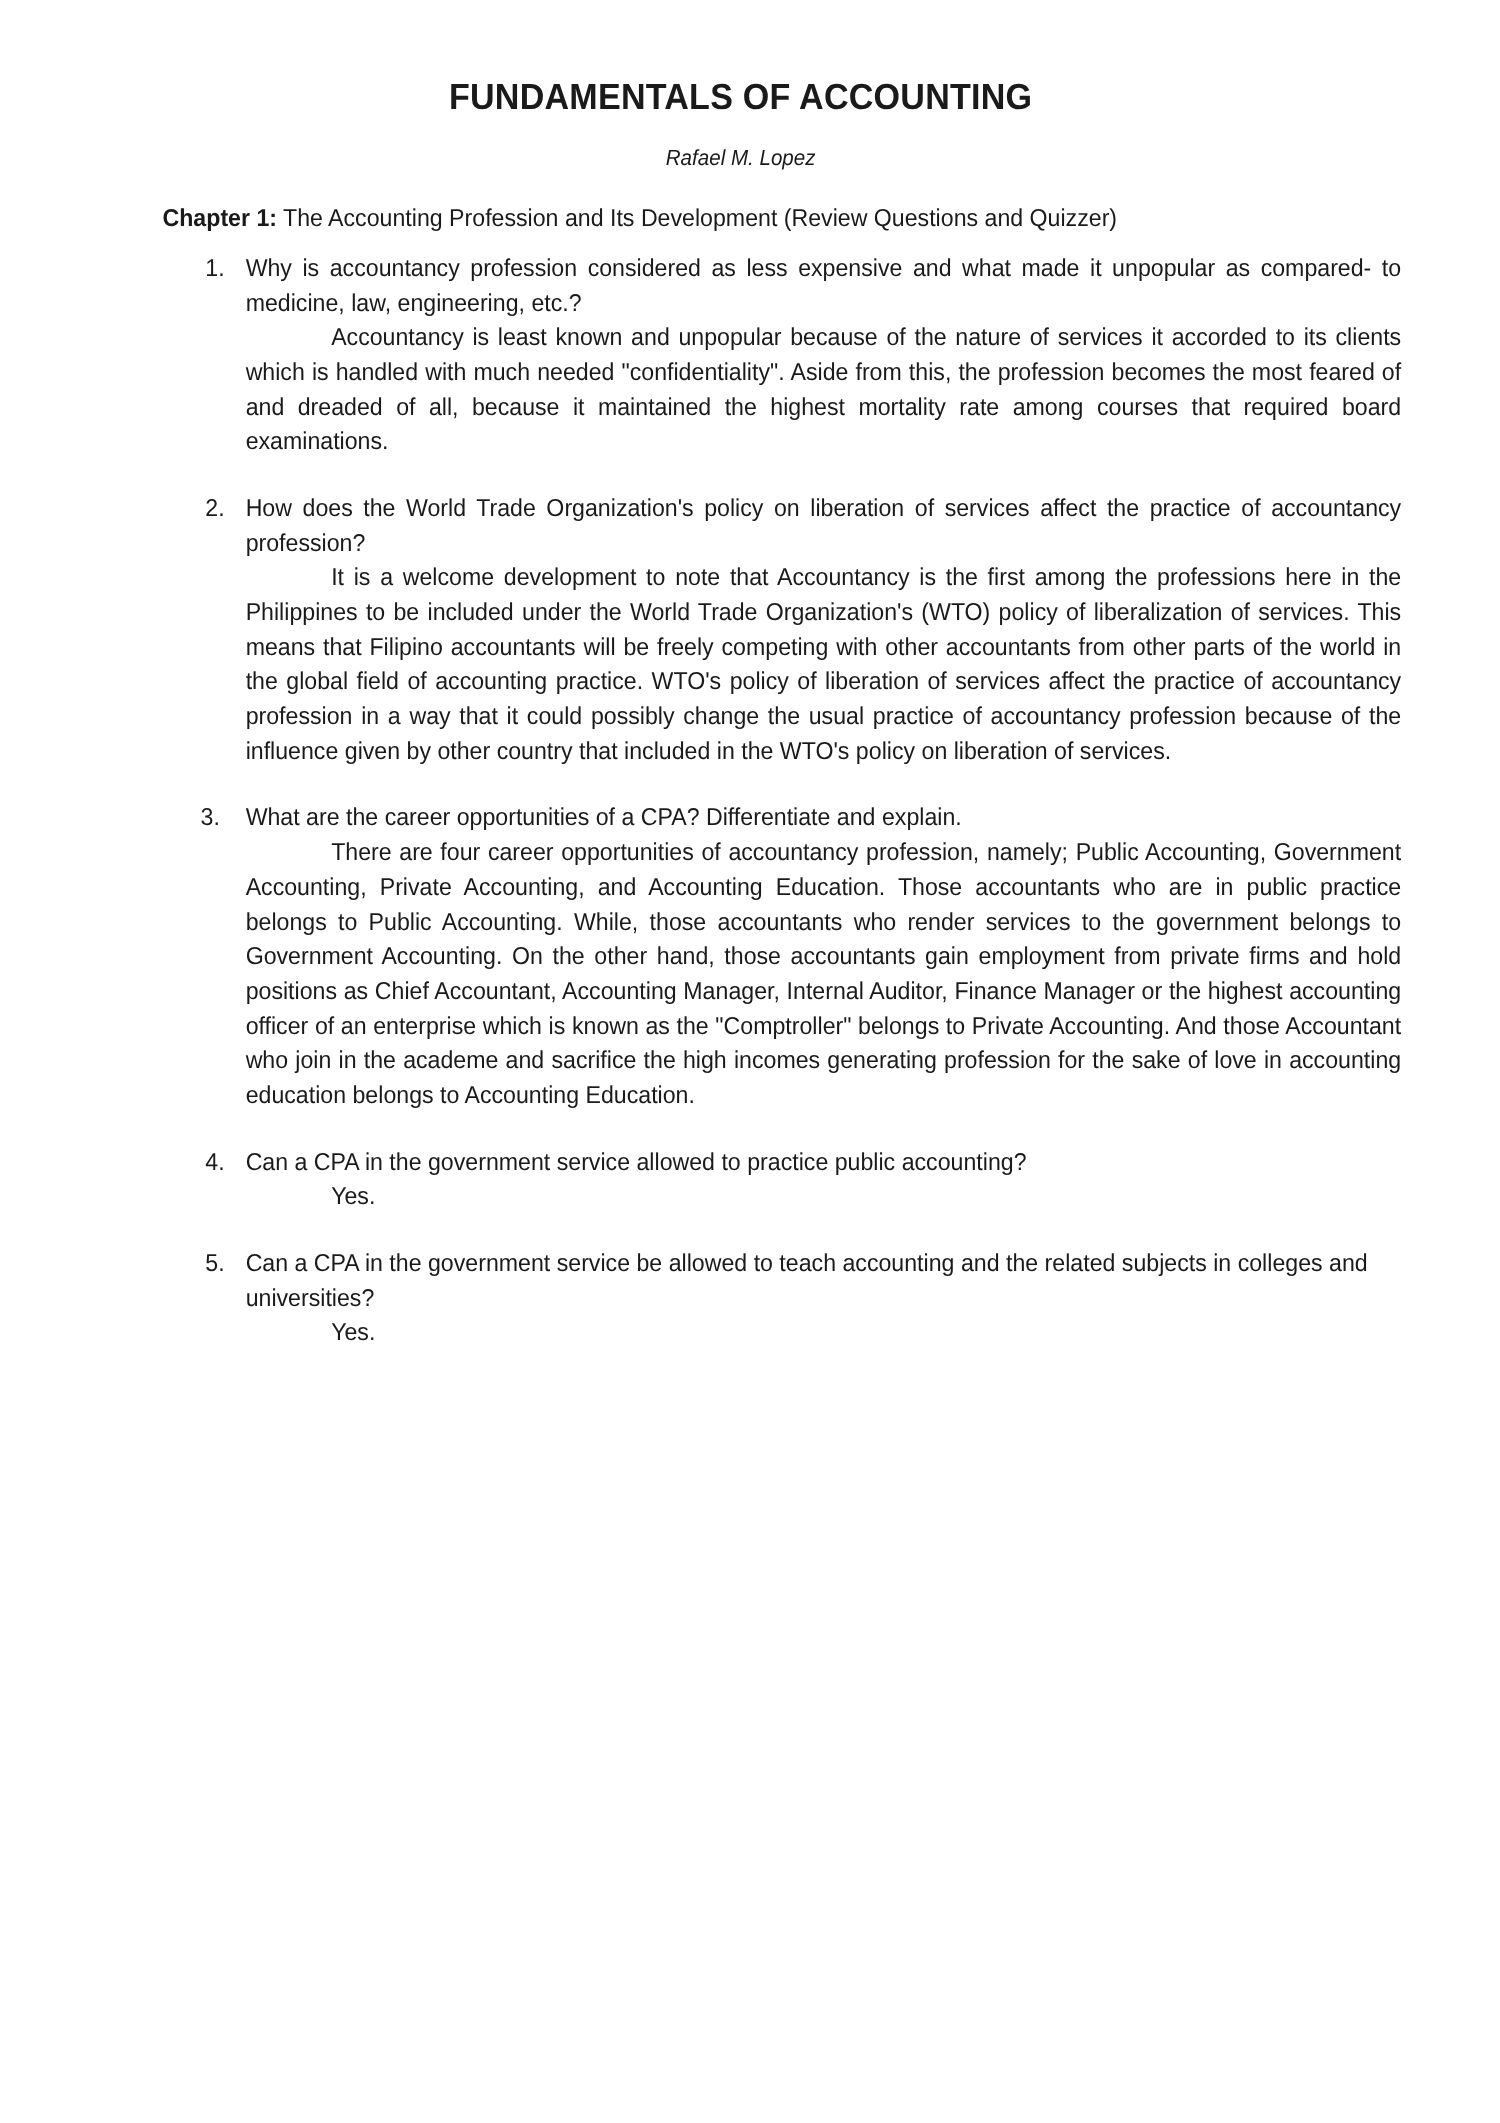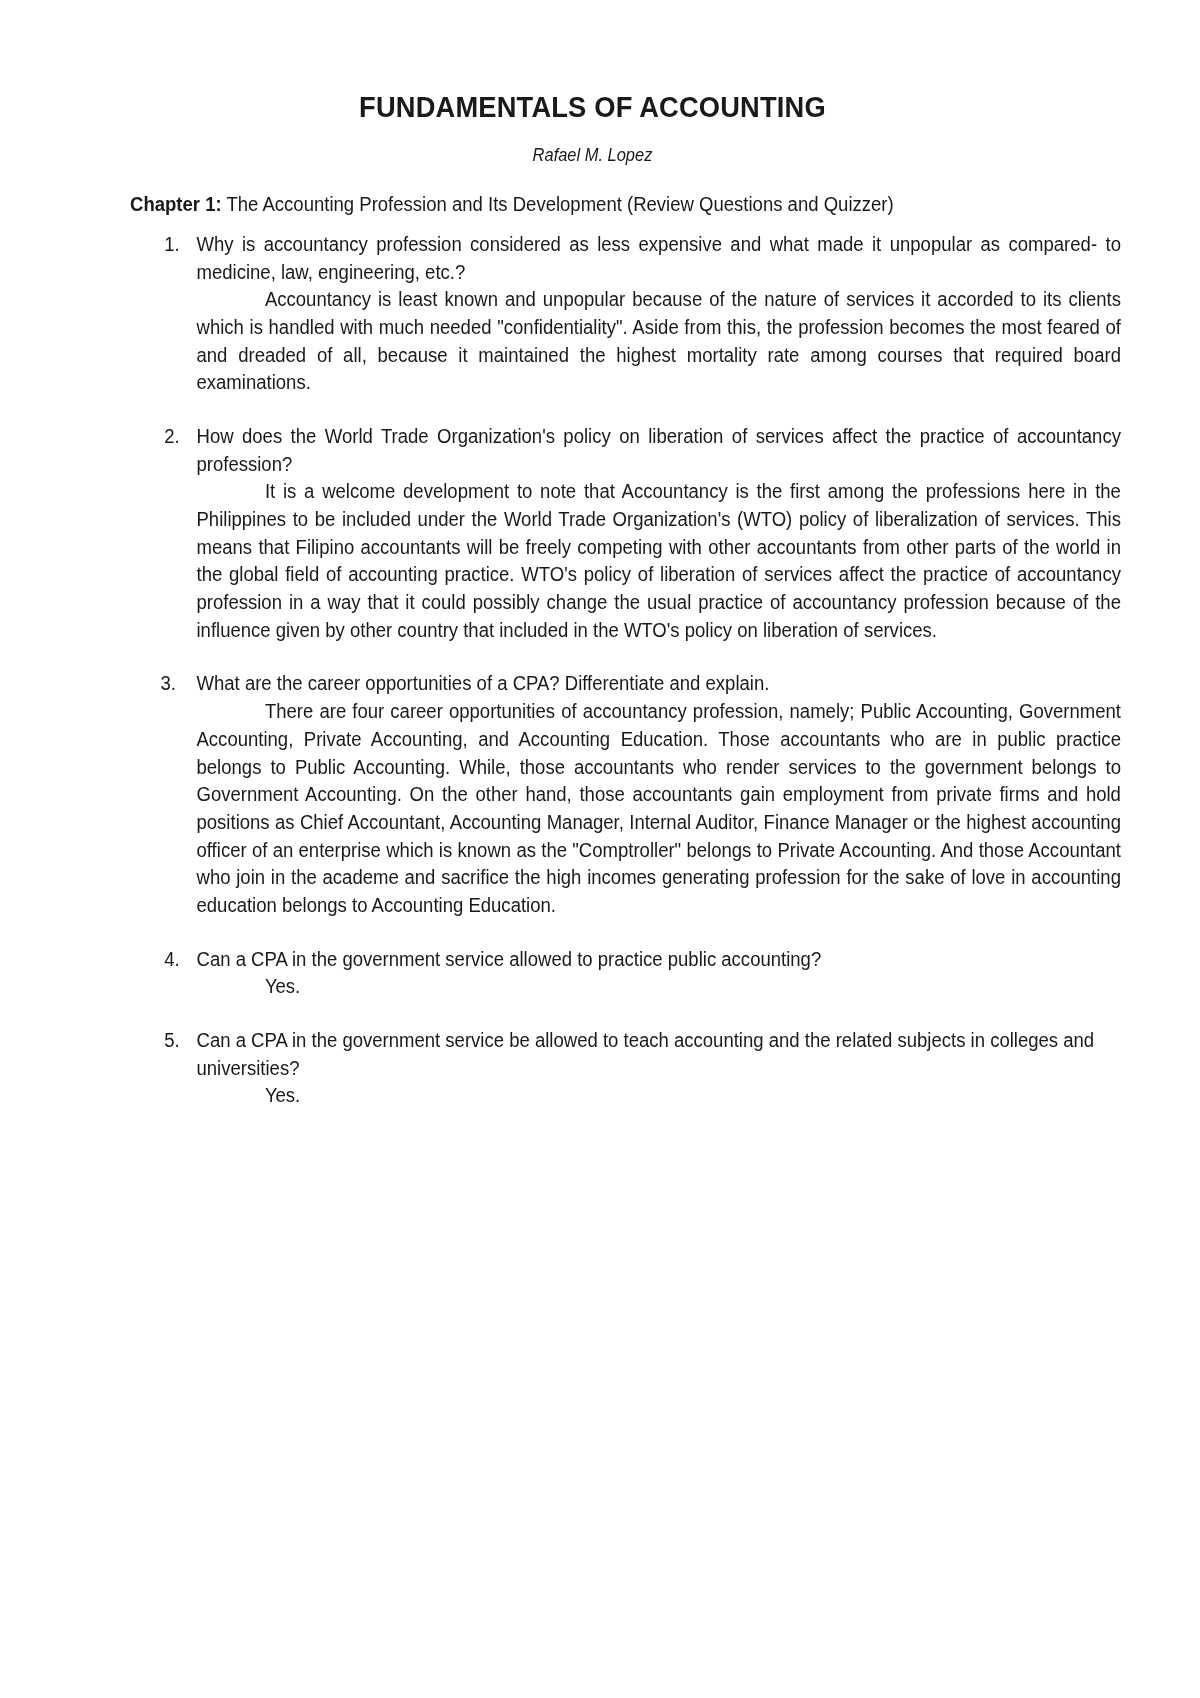--- a/index.html
+++ b/index.html
@@ -13,21 +13,21 @@
     font-family: "Liberation Sans", "DejaVu Sans", sans-serif;
     color: #1a1a1a;
     -webkit-font-smoothing: antialiased;
   }
   .page {
     position: relative;
     width: 1200px;
     height: 1328px;
     background: #ffffff;
     box-sizing: border-box;
-    padding: 92px 145px 60px 130px;
+    padding: 63px 145px 60px 130px;
   }
   .doc-title {
     text-align: center;
     font-size: 29px;
     font-weight: bold;
     letter-spacing: 0.2px;
     line-height: 1.1;
     margin: 0 0 22px 0;
     transform: scaleX(0.94);
     transform-origin: center top;

